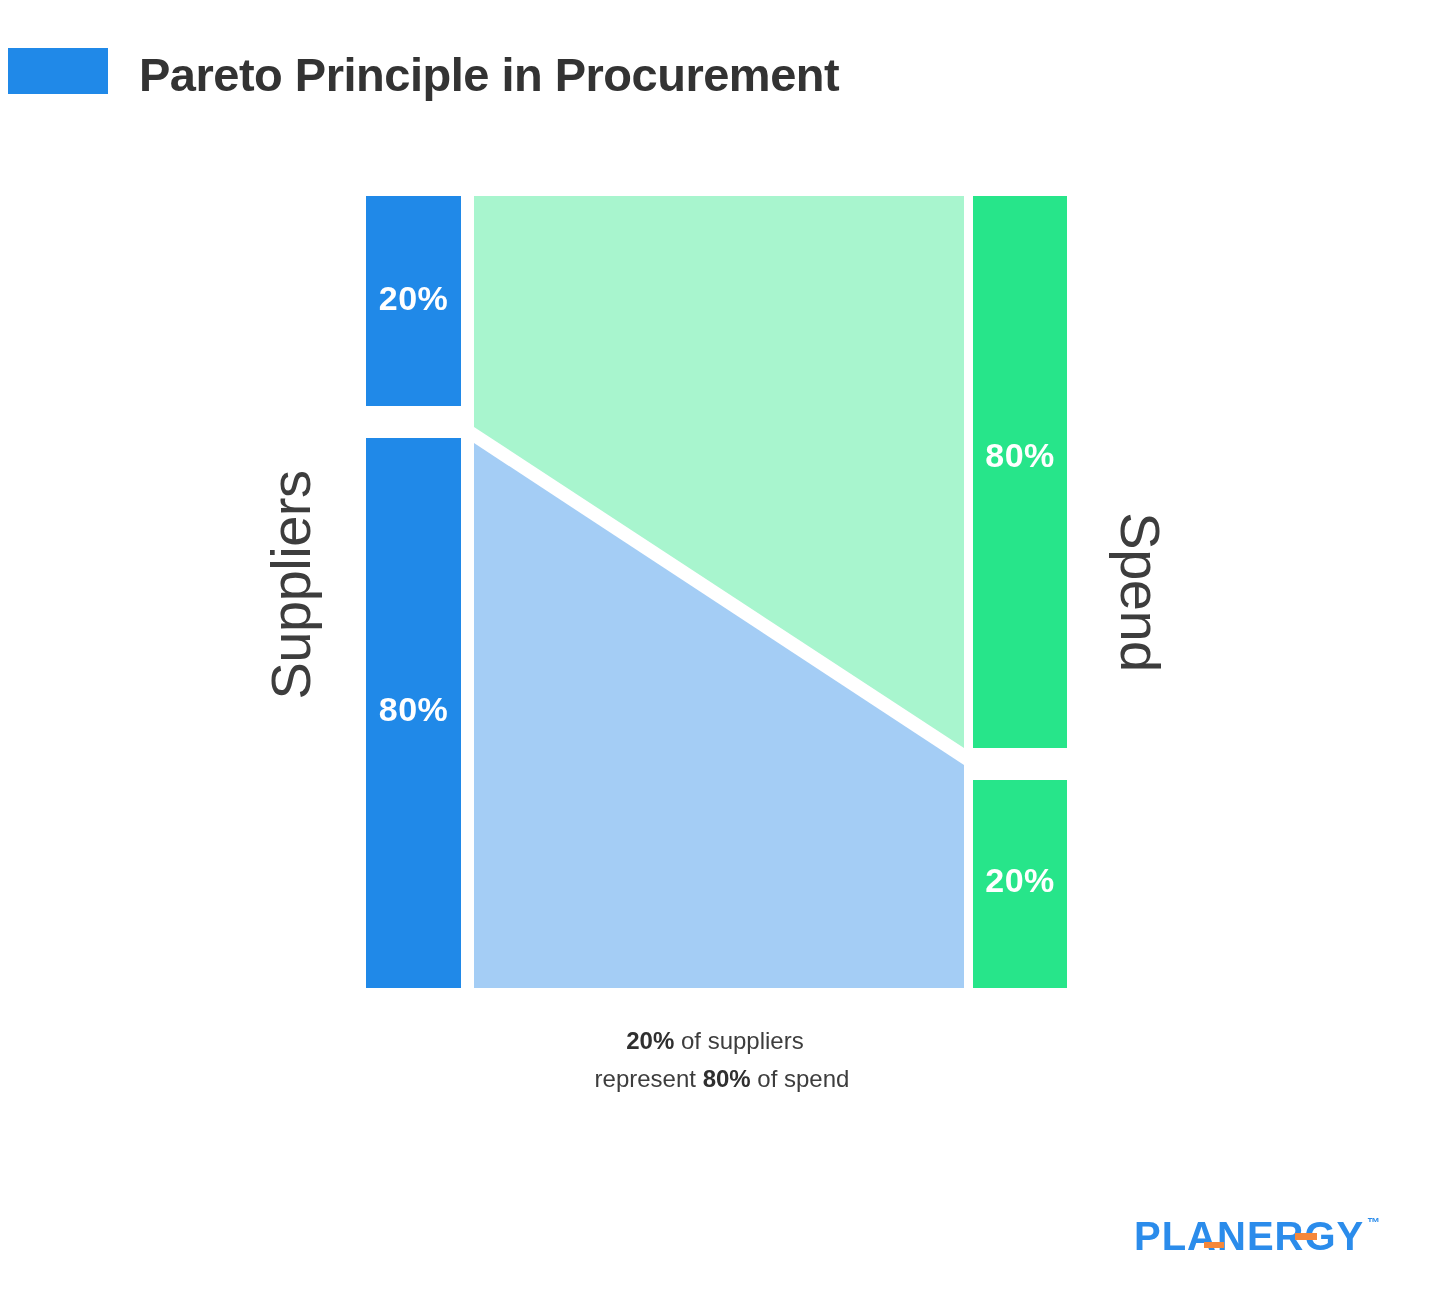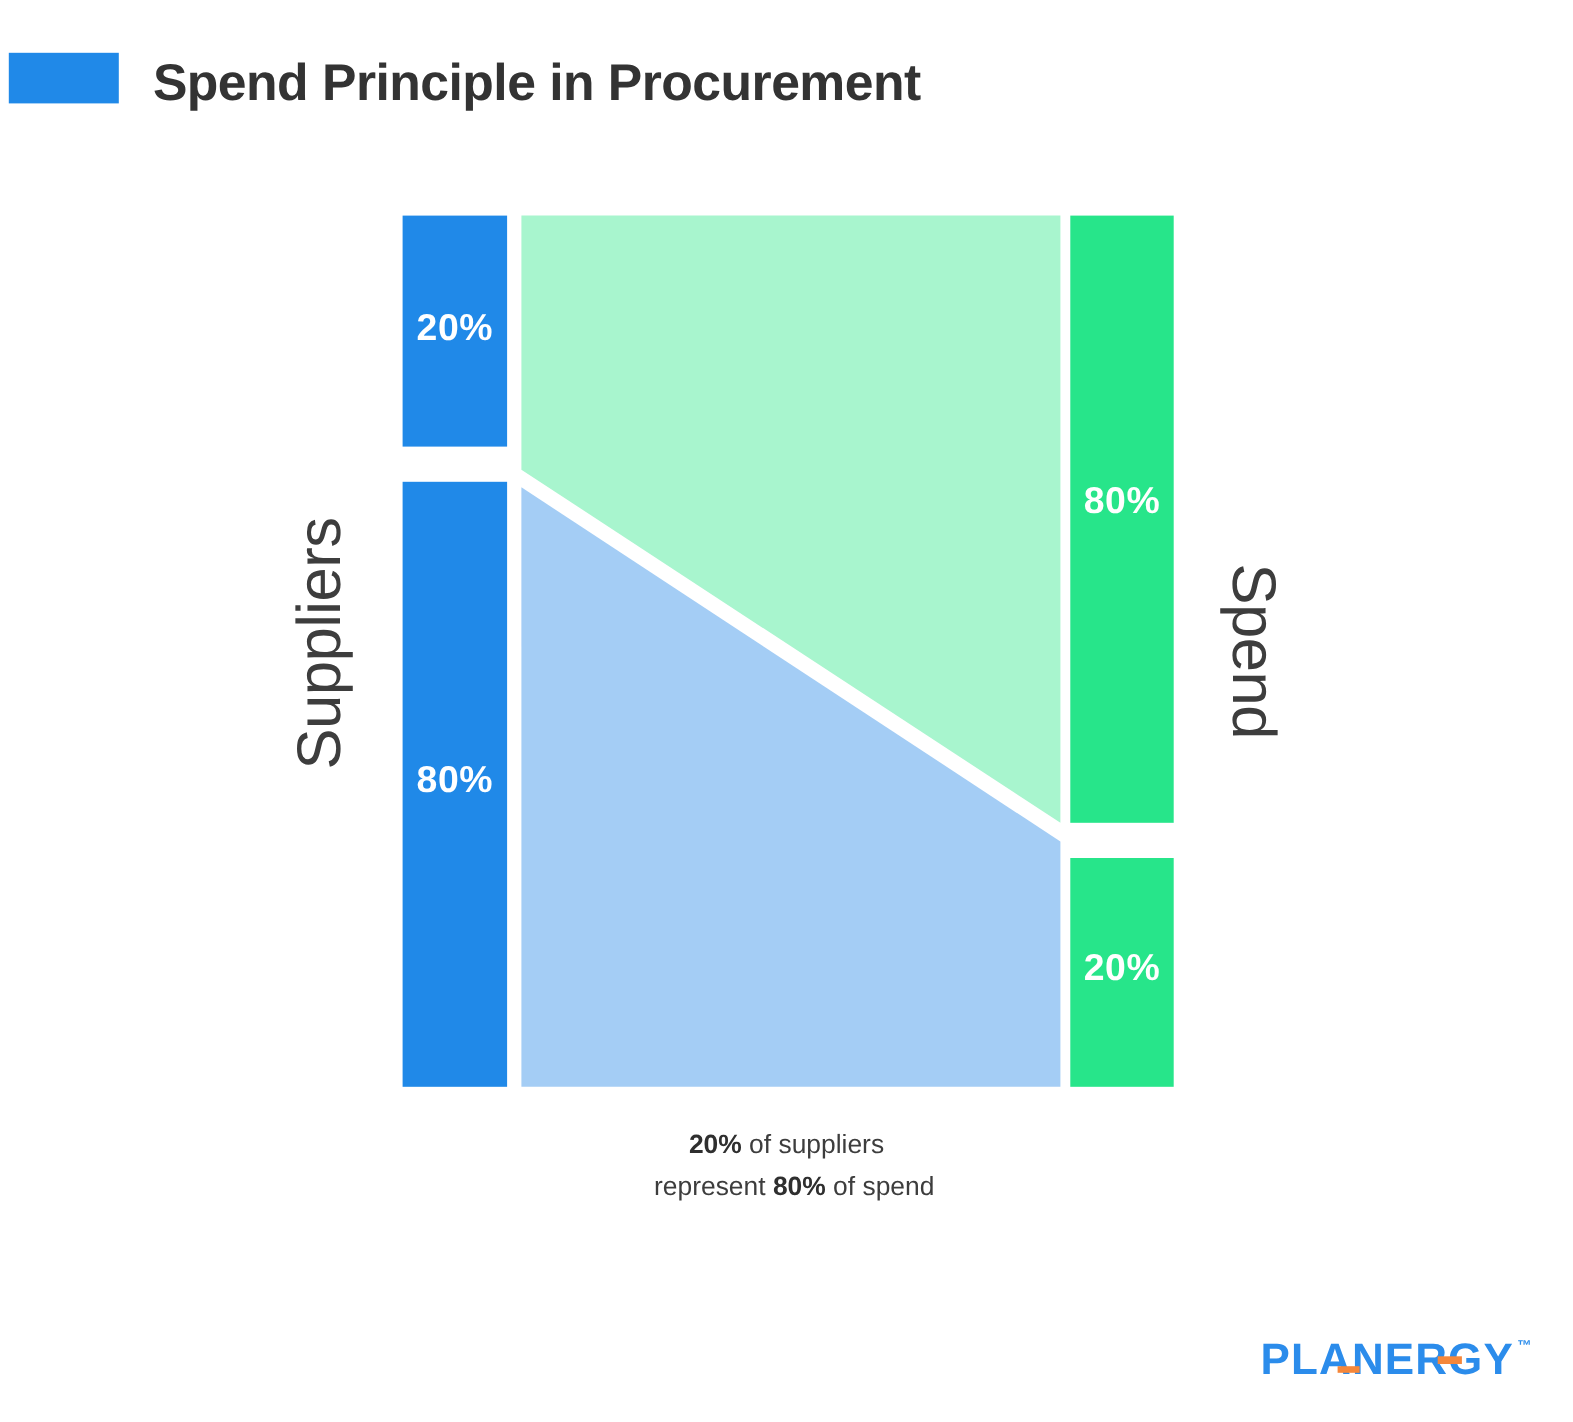--- a/index.html
+++ b/index.html
@@ -160,21 +160,20 @@
     height: 44px;
   }
   #logo-wordmark {
     font-size: 40px;
     font-weight: bold;
     color: #2b8ceb;
     letter-spacing: 1px;
     line-height: 44px;
     position: relative;
     display: inline-block;
-    margin-left: 12px;
   }
   #logo-tm {
     position: absolute;
     right: -17px;
     top: 2px;
     font-size: 13px;
     color: #2b8ceb;
     font-weight: bold;
     line-height: 13px;
   }
@@ -193,21 +192,21 @@
     width: 22px;
     height: 7px;
     background: #f5873a;
   }
 </style>
 </head>
 <body>
 
 <div id="header">
   <div id="title-accent"></div>
-  <div id="page-title">Spend Principle in Procurement</div>
+  <div id="page-title">Pareto Principle in Procurement</div>
 </div>
 
 <div id="diagram">
 
   <svg id="flow-svg" viewBox="0 0 1430 1293" xmlns="http://www.w3.org/2000/svg">
     <polygon points="474,196 964,196 964,748 474,427" fill="#a8f5ce"></polygon>
     <polygon points="474,443 964,765 964,988 474,988" fill="#a4cdf5"></polygon>
   </svg>
 
   <div class="bar" id="supplier-bar-top">

